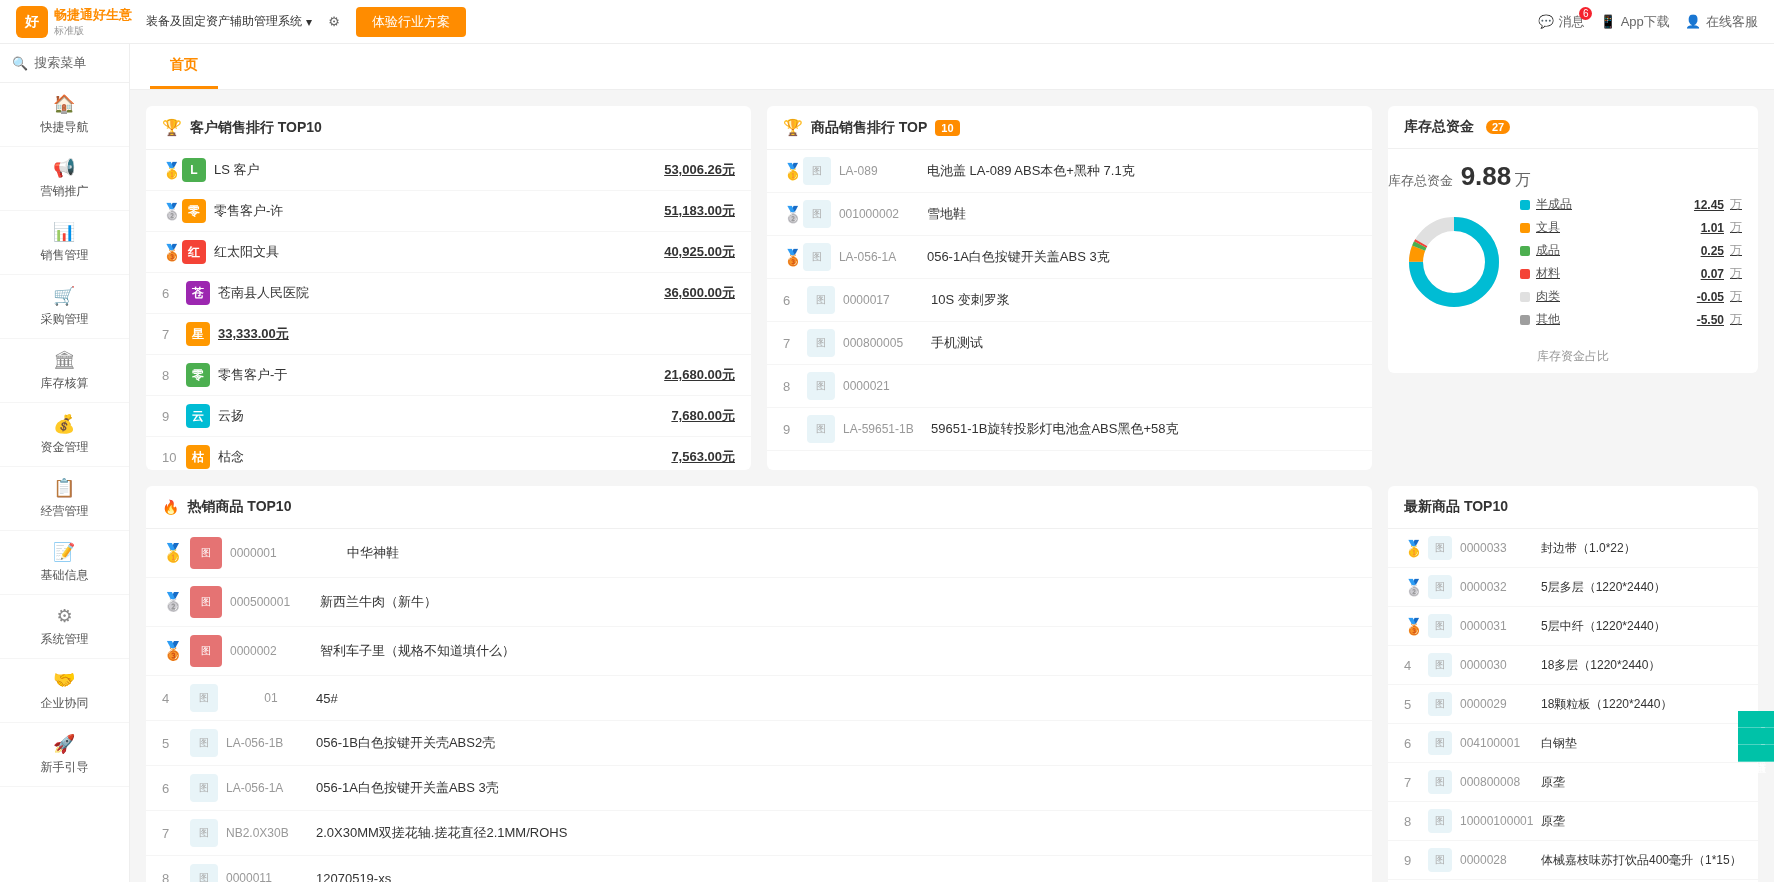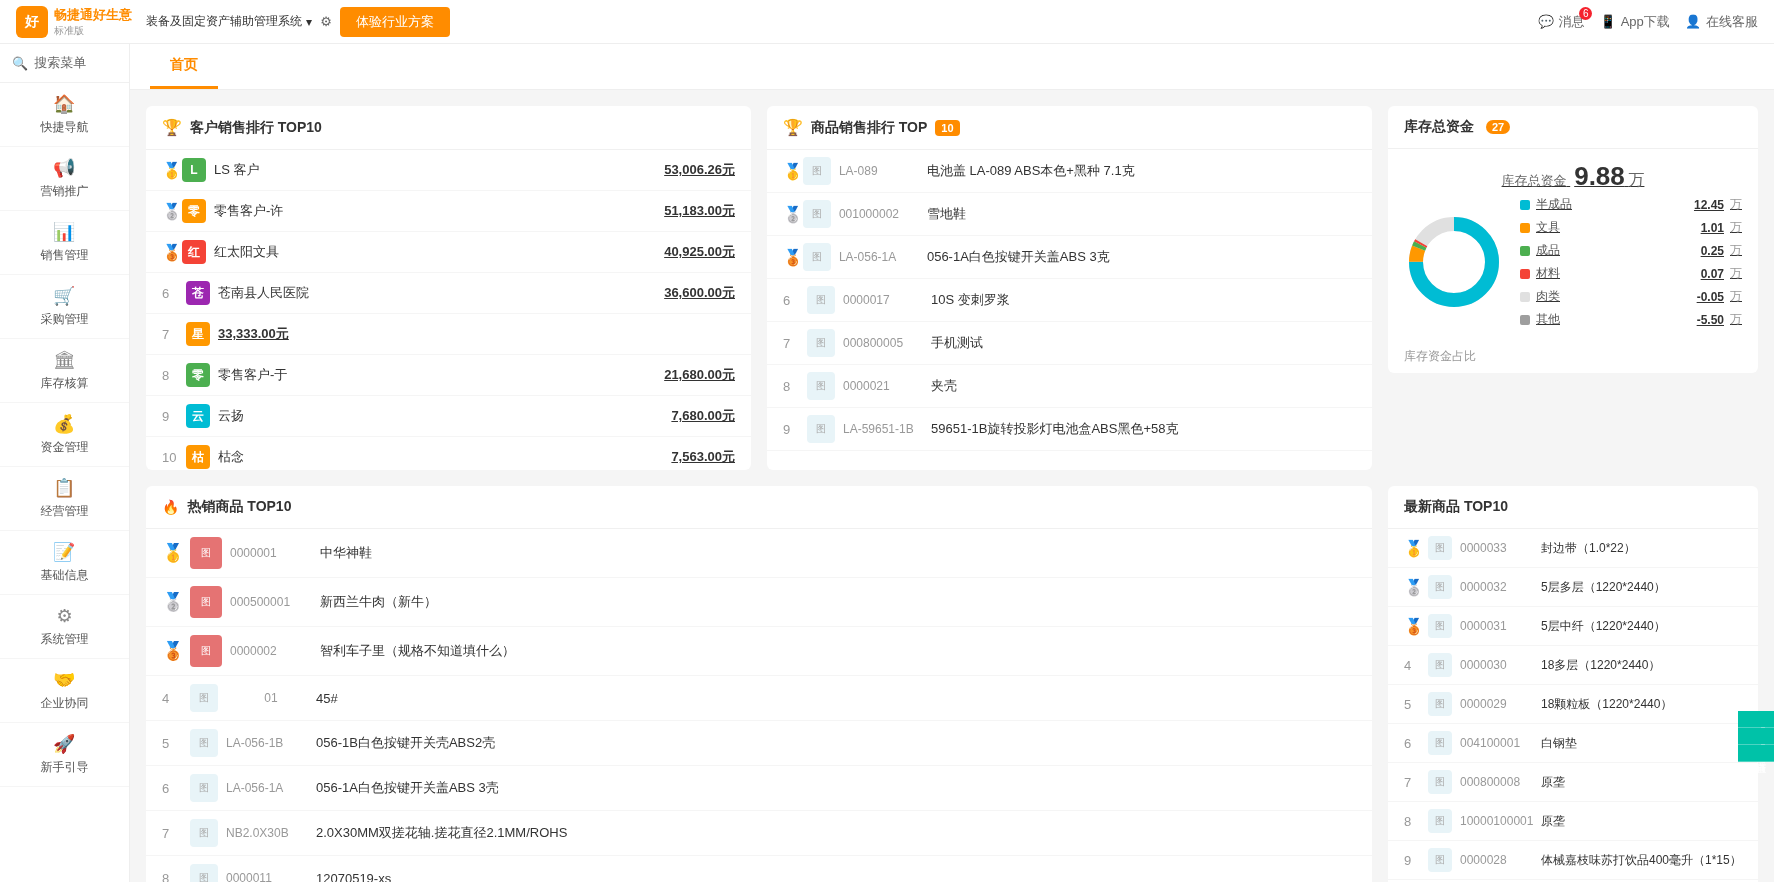--- a/index.html
+++ b/index.html
@@ -2,21 +2,21 @@
 <html><head>
   <meta charset="utf-8">
   <style>
     * { margin: 0; padding: 0; box-sizing: border-box; }
     body { font-family: 'Microsoft YaHei', Arial, sans-serif; font-size: 13px; background: #f5f5f5; color: #333; width: 1774px; min-height: 882px; overflow-x: hidden; }
 
     
     .topbar { height: 44px; background: #fff; display: flex; align-items: center; padding: 0 16px; border-bottom: 1px solid #eee; position: fixed; top: 0; left: 0; right: 0; z-index: 100; }
     .topbar-logo { width: 130px; display: flex; align-items: center; gap: 6px; }
     .logo-icon { width: 32px; height: 32px; background: #ff8c00; border-radius: 6px; display: flex; align-items: center; justify-content: center; color: #fff; font-size: 14px; font-weight: bold; }
-    .topbar-center { flex: 1; display: flex; align-items: center; gap: 0; }
+    .topbar-center { flex: 1; display: flex; align-items: center; gap: 8px; }
     .system-select { display: flex; align-items: center; gap: 4px; font-size: 14px; color: #333; cursor: pointer; }
     .system-select span { font-size: 12px; }
     .gear-btn { width: 28px; height: 28px; display: flex; align-items: center; justify-content: center; cursor: pointer; color: #666; }
     .try-btn { background: #ff8c00; color: #fff; border: none; border-radius: 4px; padding: 6px 16px; font-size: 13px; cursor: pointer; }
     .topbar-right { display: flex; align-items: center; gap: 16px; font-size: 13px; color: #666; }
     .topbar-right-item { display: flex; align-items: center; gap: 4px; cursor: pointer; position: relative; }
     .badge { background: #f5222d; color: #fff; border-radius: 10px; font-size: 10px; padding: 1px 4px; position: absolute; top: -6px; right: -8px; }
 
     
     .layout { display: flex; padding-top: 44px; }
@@ -273,38 +273,37 @@
             <div class="product-item">
       <span class="product-rank">7</span>
       <div class="product-img">图</div>
       <span class="product-code">000800005</span>
       <span class="product-name">手机测试</span>
     </div>
             <div class="product-item">
       <span class="product-rank">8</span>
       <div class="product-img">图</div>
       <span class="product-code">0000021</span>
-      <span class="product-name">夹壳</span>
     </div>
             <div class="product-item">
       <span class="product-rank">9</span>
       <div class="product-img">图</div>
       <span class="product-code">LA-59651-1B</span>
       <span class="product-name">59651-1B旋转投影灯电池盒ABS黑色+58克</span>
     </div>
           </div>
       </div>
 
       <div style="display:flex;flex-direction:column;gap:16px;">
         <div class="inventory-card card">
           <div class="card-header">
             <span>库存总资金</span>
             <span style="background:#ff8c00;color:#fff;border-radius:10px;font-size:11px;padding:1px 6px;margin-left:4px;">27</span>
           </div>
-          <div style="text-align:center;padding:12px 0 4px;text-decoration:underline;">
+          <div style="padding:12px 0 4px;">
             <span style="font-size:13px;color:#666;">库存总资金</span>
             <span style="font-size:26px;font-weight:bold;color:#333;margin-left:4px;">9.88</span>
             <span style="font-size:16px;color:#666;">万</span>
           </div>
           <div class="donut-container">
             <svg width="100" height="100" viewBox="0 0 100 100">
 
               <circle cx="50" cy="50" r="38" fill="none" stroke="#e0e0e0" stroke-width="14"></circle>
 
               <circle cx="50" cy="50" r="38" fill="none" stroke="#00BCD4" stroke-width="14" stroke-dasharray="179 60" stroke-dashoffset="0" transform="rotate(-90 50 50)"></circle>
@@ -348,37 +347,37 @@
       <span class="legend-unit">万</span>
     </div>
                 <div class="legend-item">
       <div class="legend-dot" style="background:#9E9E9E"></div>
       <span class="legend-name">其他</span>
       <span class="legend-val">-5.50</span>
       <span class="legend-unit">万</span>
     </div>
               </div>
           </div>
-          <div style="padding:4px 16px 8px;font-size:12px;color:#999;">库存资金占比</div>
+          <div style="padding:4px 16px 8px;font-size:12px;color:#999;text-align:center;">库存资金占比</div>
         </div>
       </div>
     </div>
 
     <div style="display:grid; grid-template-columns:1fr 370px; gap:16px; padding:0 16px 16px;">
       <div class="card hot-products">
         <div class="card-header">
           <span style="color:#ff8c00;">🔥</span>
           <span>热销商品 TOP10</span>
         </div>
         <div>
         <div class="rank-item">
       <span style="color:#ffd700;font-size:18px;width:28px;">🥇</span>
       <div style="width:32px;height:32px;background:#e57373;border-radius:4px;margin-right:8px;display:flex;align-items:center;justify-content:center;color:#fff;font-size:10px;">图</div>
       <span style="font-size:12px;color:#999;min-width:90px;">0000001</span>
-      <span style="font-size:13px;color:#333;">中华神鞋</span>
+      <span style="font-size:13px;color:#333;margin-left:27px;">中华神鞋</span>
     </div>
             <div class="rank-item">
       <span style="color:#c0c0c0;font-size:18px;width:28px;">🥈</span>
       <div style="width:32px;height:32px;background:#e57373;border-radius:4px;margin-right:8px;display:flex;align-items:center;justify-content:center;color:#fff;font-size:10px;">图</div>
       <span style="font-size:12px;color:#999;min-width:90px;">000500001</span>
       <span style="font-size:13px;color:#333;">新西兰牛肉（新牛）</span>
     </div>
             <div class="rank-item">
       <span style="color:#cd7f32;font-size:18px;width:28px;">🥉</span>
       <div style="width:32px;height:32px;background:#e57373;border-radius:4px;margin-right:8px;display:flex;align-items:center;justify-content:center;color:#fff;font-size:10px;">图</div>

